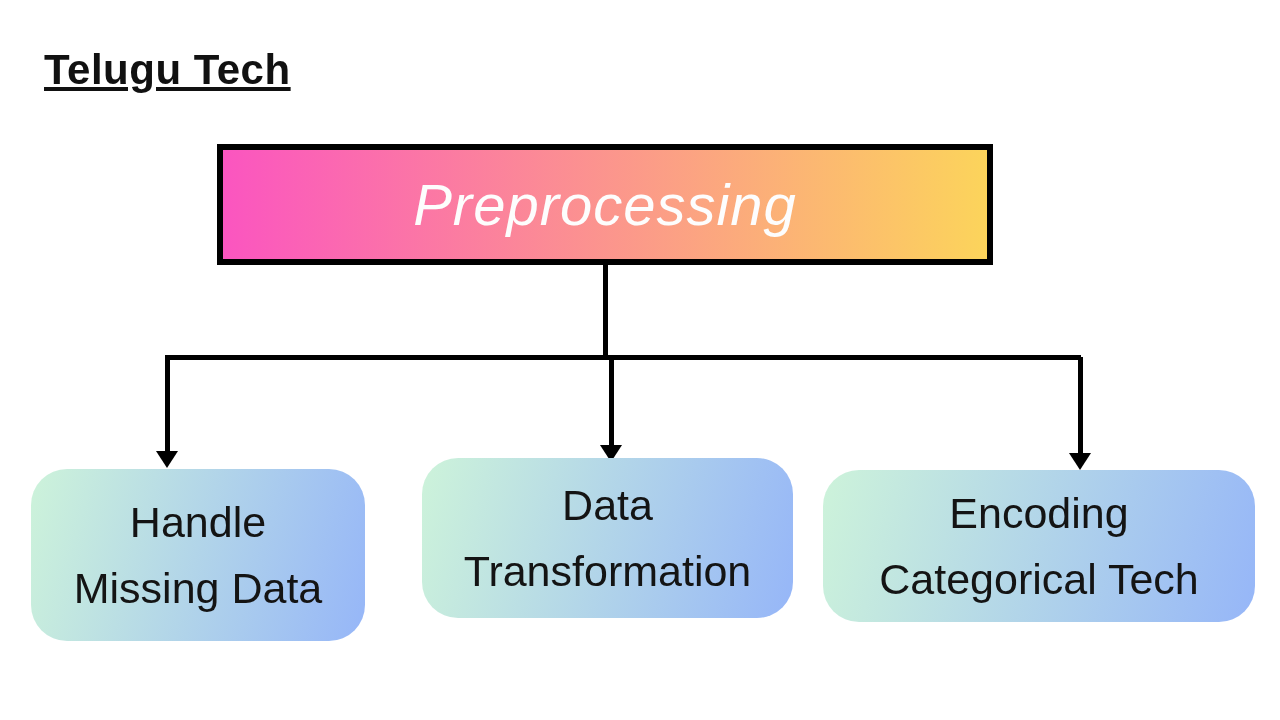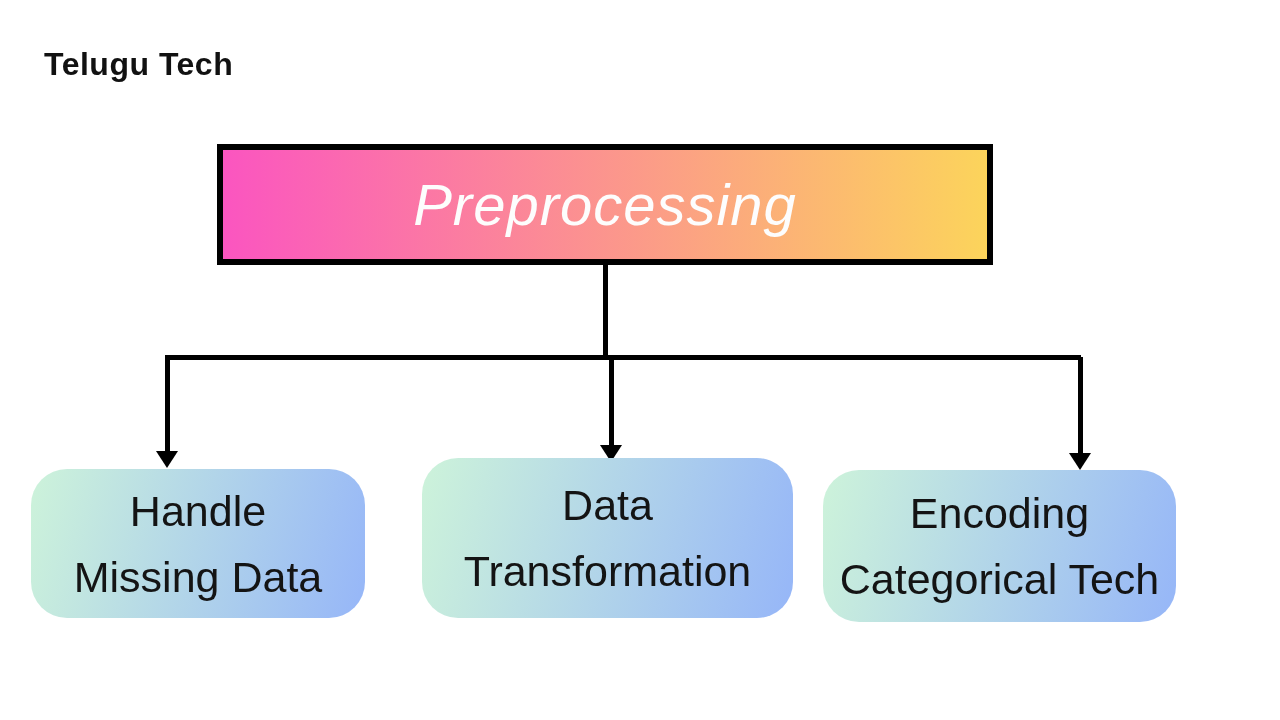--- a/index.html
+++ b/index.html
@@ -12,24 +12,25 @@
     position: relative;
     width: 1280px;
     height: 720px;
     background: var(--background, #ffffff);
     overflow: hidden;
   }
   .brand {
     position: absolute;
     left: 44px;
     top: 46px;
-    font-size: 32px;
+    font-size: 42px;
     font-weight: 700;
     letter-spacing: 0.5px;
     color: var(--brand-text, #111);
+    text-decoration: underline;
   }
   .root-box {
     position: absolute;
     left: 217px;
     top: 144px;
     width: 776px;
     height: 121px;
     box-sizing: border-box;
     border: 6px solid var(--root-border, #000);
     background: linear-gradient(90deg, var(--root-grad-start), var(--root-grad-end));
@@ -72,23 +73,23 @@
     display: flex;
     flex-direction: column;
     align-items: center;
     justify-content: center;
     text-align: center;
     color: var(--child-text, #141414);
     font-size: 43px;
     line-height: 66px;
     font-weight: 400;
   }
-  .child-1 { left: 31px;  top: 469px; width: 334px; height: 149px; }
+  .child-1 { left: 31px;  top: 469px; width: 334px; height: 172px; }
   .child-2 { left: 422px; top: 458px; width: 371px; height: 160px; }
-  .child-3 { left: 823px; top: 470px; width: 353px; height: 152px; }
+  .child-3 { left: 823px; top: 470px; width: 432px; height: 152px; }
 </style>
 </head>
 <body>
 
 <div class="canvas">
 
   <div class="brand">Telugu Tech</div>
 
   <div class="root-box">
     <span class="root-label">Preprocessing</span>

